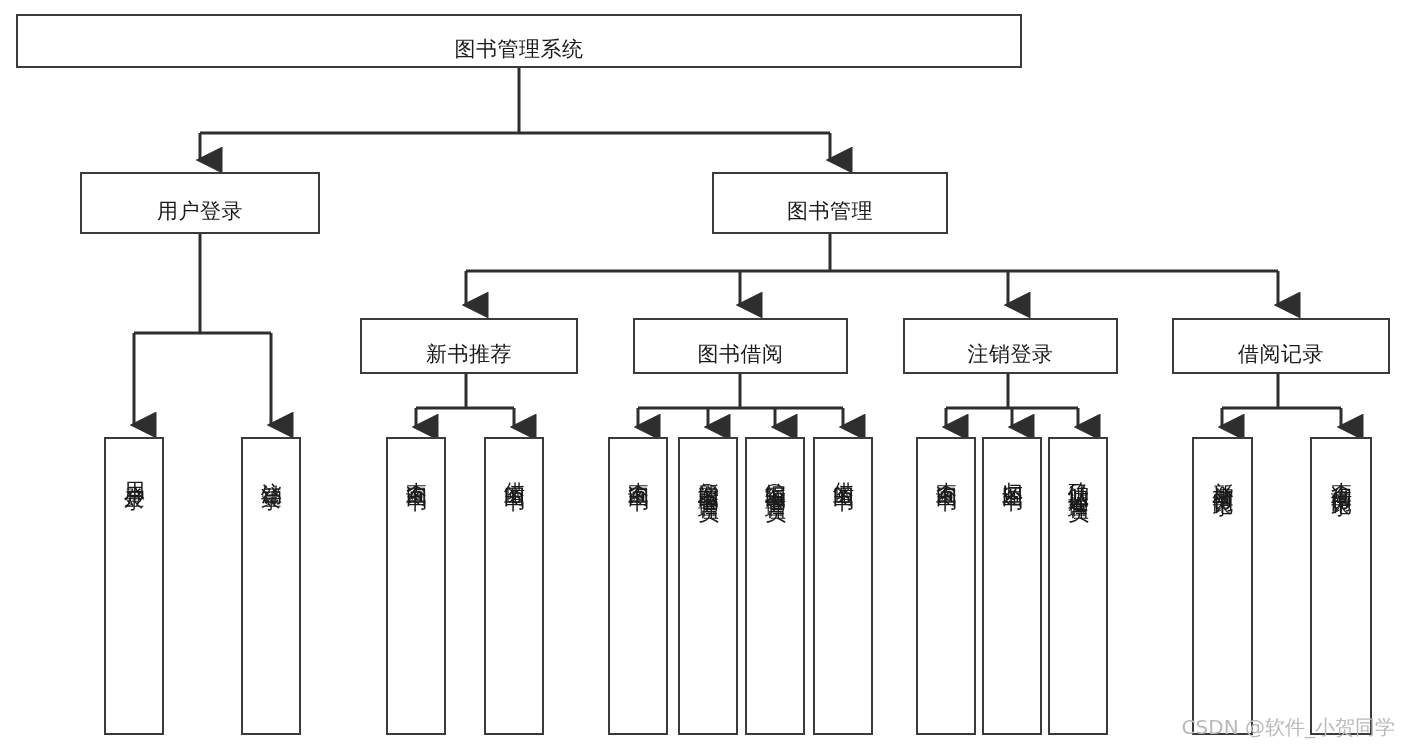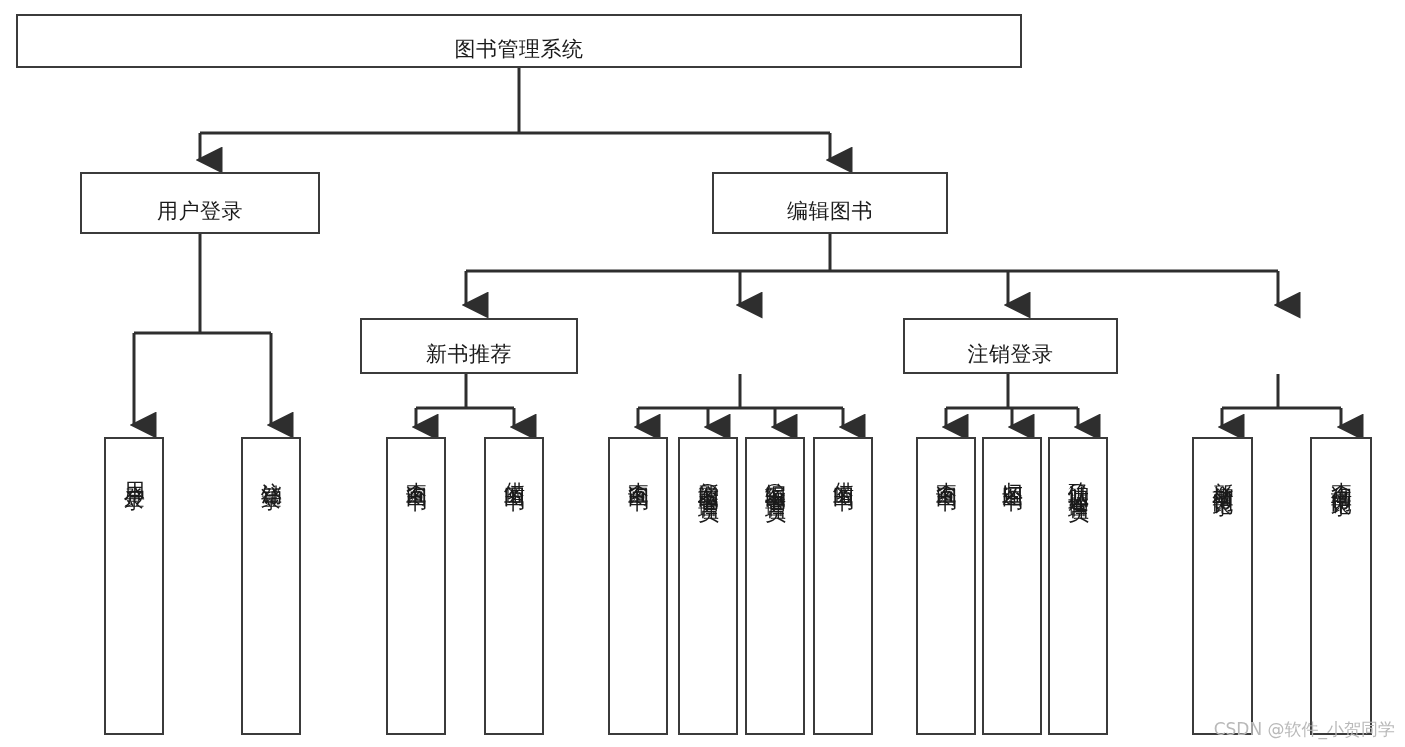--- a/index.html
+++ b/index.html
@@ -53,21 +53,21 @@
     text-orientation: upright;
     font-size: 21px;
     letter-spacing: 3px;
     white-space: nowrap;
     line-height: 1;
   }
   #watermark {
     position: absolute;
     right: 10px;
     bottom: 6px;
-    font-size: 17px;
+    font-size: 20px;
     color: #b9b9b9;
     white-space: nowrap;
     font-family: "DejaVu Sans", "Liberation Sans", sans-serif;
   }
 </style>
 </head>
 <body>
 
 <div id="canvas">
 
@@ -122,28 +122,34 @@
   </svg>
 
   <div class="node horiz" style="left:16px; top:14px; width:1006px; height:54px;">
     <span class="label">图书管理系统</span>
   </div>
 
   <div class="node horiz" style="left:80px; top:172px; width:240px; height:62px;">
     <span class="label">用户登录</span>
   </div>
   <div class="node horiz" style="left:712px; top:172px; width:236px; height:62px;">
-    <span class="label">编辑图书</span>
+    <span class="label">图书管理</span>
   </div>
 
   <div class="node horiz" style="left:360px; top:318px; width:218px; height:56px;justify-content:center;">
     <span class="label">新书推荐</span>
   </div>
+  <div class="node horiz" style="left:633px; top:318px; width:215px; height:56px;">
+    <span class="label">图书借阅</span>
+  </div>
   <div class="node horiz" style="left:903px; top:318px; width:215px; height:56px;">
     <span class="label">注销登录</span>
+  </div>
+  <div class="node horiz" style="left:1172px; top:318px; width:218px; height:56px;">
+    <span class="label">借阅记录</span>
   </div>
 
   <div class="node vert" style="left:104px; top:437px; width:60px; height:298px;">
     <span class="label">用户登录</span>
   </div>
   <div class="node vert" style="left:241px; top:437px; width:60px; height:298px;">
     <span class="label">注销登录</span>
   </div>
   <div class="node vert" style="left:386px; top:437px; width:60px; height:298px;">
     <span class="label">查询图书</span>

